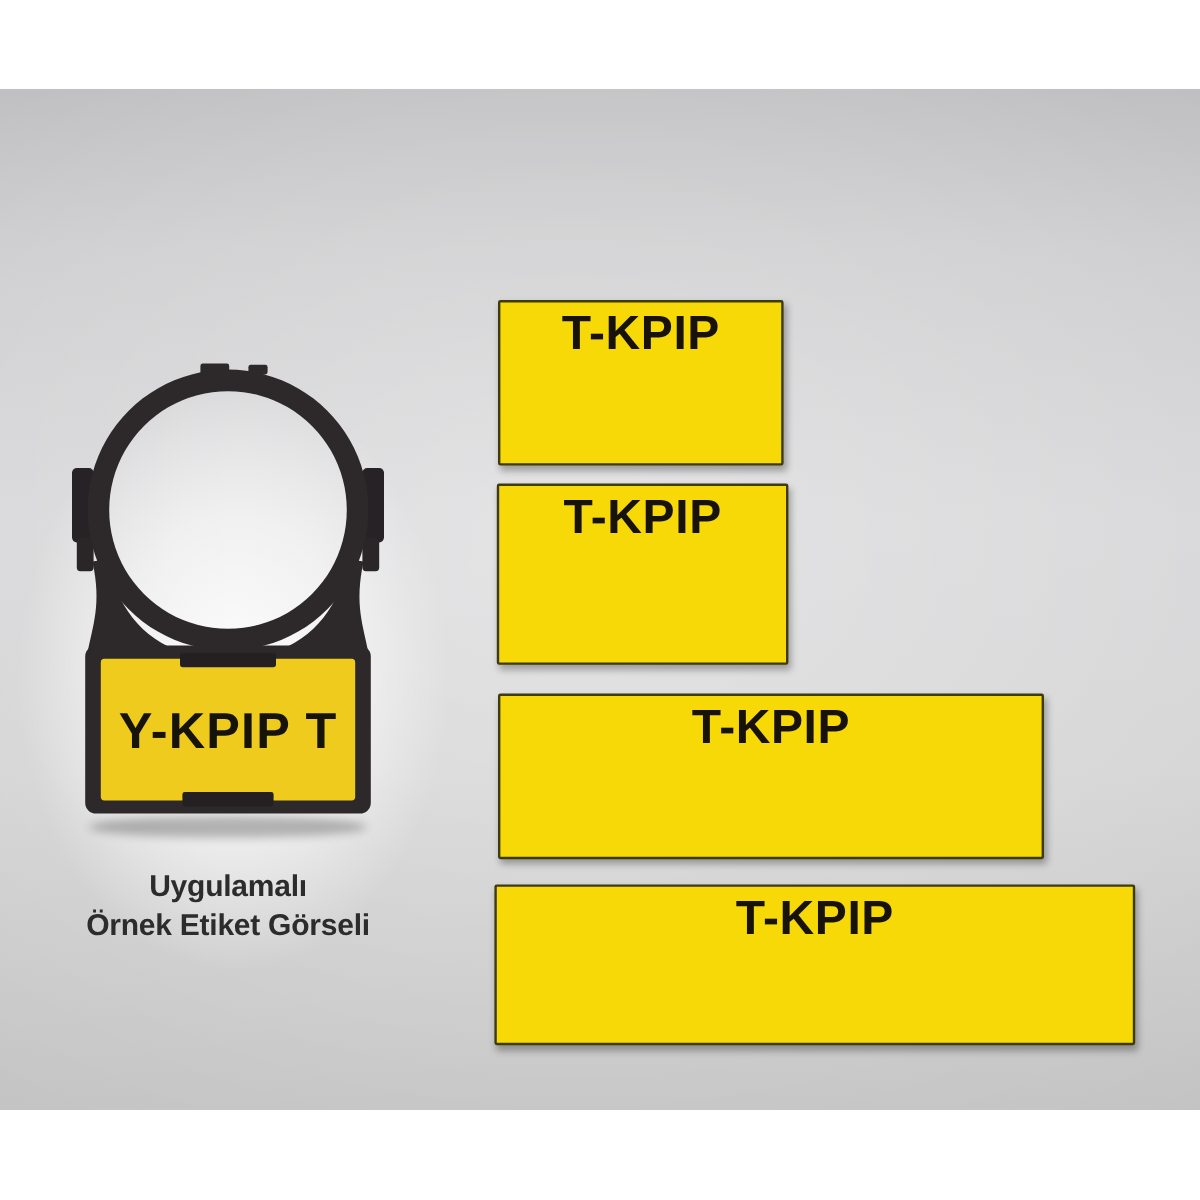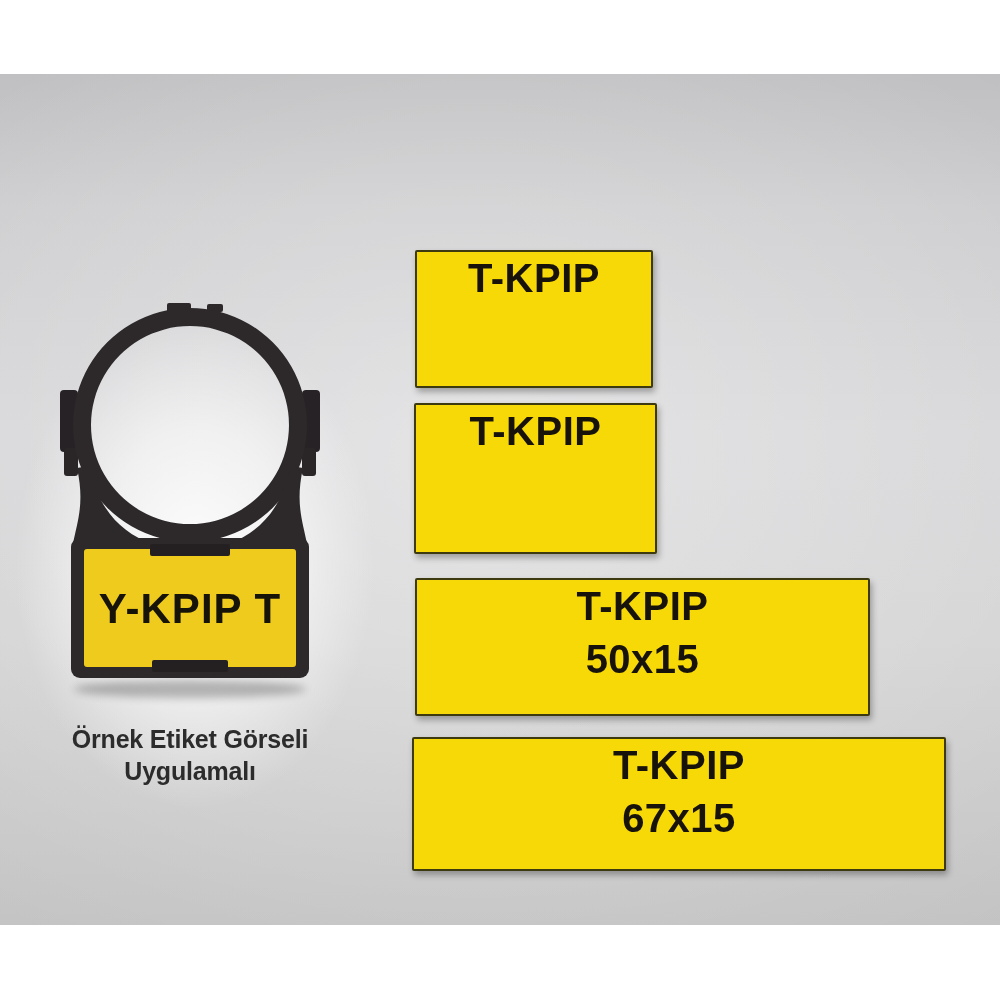--- a/index.html
+++ b/index.html
@@ -23,21 +23,21 @@
       rgba(255,255,255,0.55) 55%,rgba(255,255,255,0) 100%);
   }
   .holder-svg{position:absolute;left:55px;top:290px;width:270px;height:420px;}
   .caption{
     position:absolute;left:30px;top:724px;width:320px;
     text-align:center;font-weight:bold;font-size:25px;line-height:1.26;
     color:#2c2c2c;letter-spacing:-0.2px;
   }
   .size-label{
     position:absolute;background:#f8d908;border:2px solid #3e3a10;border-radius:2px;
-    display:flex;flex-direction:column;align-items:center;justify-content:flex-start;
+    display:flex;flex-direction:column;align-items:center;justify-content:space-between;
     font-weight:bold;font-size:40px;line-height:1.32;color:#17130a;
     box-shadow:2px 4px 6px rgba(0,0,0,0.30);letter-spacing:0.5px;text-align:center;
   }
   .size-label .line{white-space:nowrap;}
   .l1{left:415px;top:250px;width:234px;height:134px;}
   .l2{left:414px;top:403px;width:239px;height:147px;}
   .l3{left:415px;top:578px;width:451px;height:134px;}
   .l4{left:412px;top:737px;width:530px;height:130px;}
   .white-band{position:absolute;left:0;width:1000px;background:#ffffff;}
   .band-top{top:0;height:74px;}
@@ -83,35 +83,33 @@
 
     <rect x="29" y="259" width="212" height="118" rx="3" fill="#efcb1d"></rect>
 
     <rect x="95" y="254" width="80" height="12" rx="2" fill="#242022"></rect>
     <rect x="97" y="370" width="76" height="12" rx="2" fill="#242022"></rect>
 
     <text x="135" y="333" text-anchor="middle" font-family="Liberation Sans, sans-serif" font-size="42" font-weight="bold" letter-spacing="1" fill="#161309">Y-KPIP T</text>
   </svg>
 
   <div class="caption">
+    <div>Uygulamalı</div>
     <div>Örnek Etiket Görseli</div>
-    <div>Uygulamalı</div>
   </div>
 
   <div class="size-label l1">
     <div class="line">T-KPIP</div>
   </div>
 
   <div class="size-label l2">
     <div class="line">T-KPIP</div>
   </div>
 
   <div class="size-label l3">
     <div class="line">T-KPIP</div>
-    <div class="line">50x15</div>
   </div>
 
   <div class="size-label l4">
     <div class="line">T-KPIP</div>
-    <div class="line">67x15</div>
   </div>
 
 </div>
 
 </body></html>

